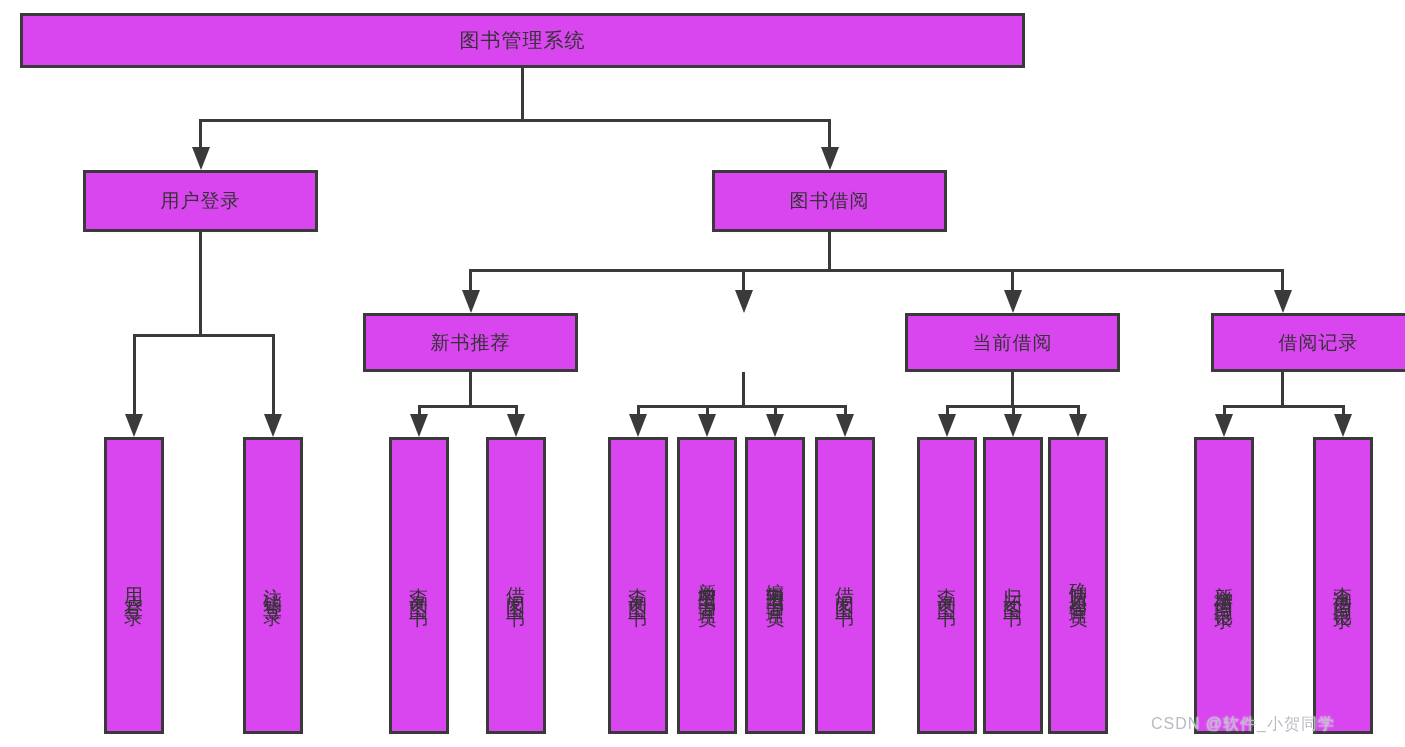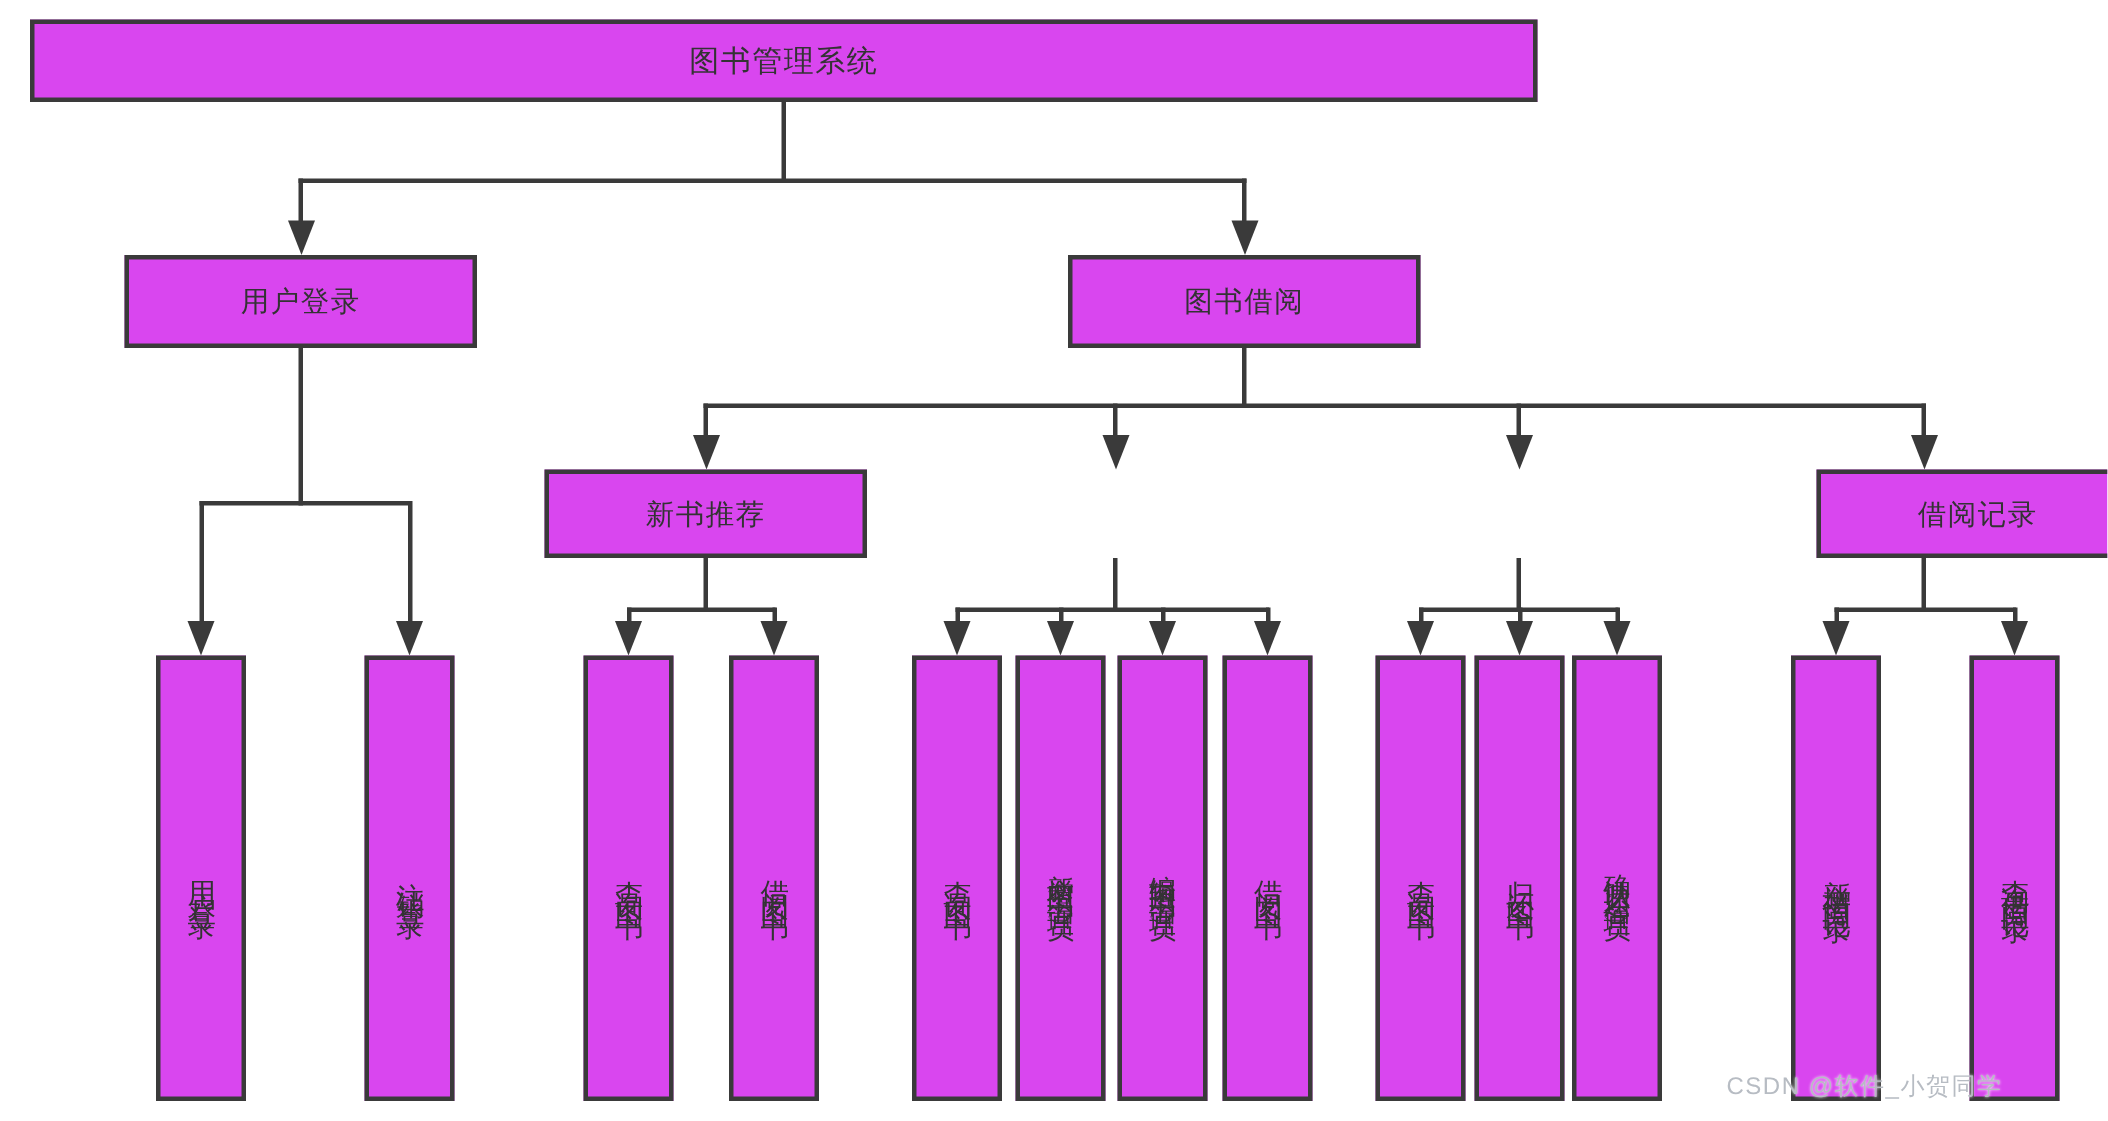--- a/index.html
+++ b/index.html
@@ -61,20 +61,21 @@
   <div class="vl" style="left:469px;top:269px;height:23px;"></div>
   <div class="arrow" style="left:462px;top:290px;"></div>
   <div class="vl" style="left:742px;top:269px;height:23px;"></div>
   <div class="arrow" style="left:735px;top:290px;"></div>
   <div class="vl" style="left:1011px;top:269px;height:23px;"></div>
   <div class="arrow" style="left:1004px;top:290px;"></div>
   <div class="vl" style="left:1281px;top:269px;height:23px;"></div>
   <div class="arrow" style="left:1274px;top:290px;"></div>
 
   <div class="node hnode" style="left:363px;top:313px;width:215px;height:59px;">新书推荐</div>
+  <div class="node hnode" style="left:905px;top:313px;width:215px;height:59px;">当前借阅</div>
   <div class="node hnode" style="left:1175px;top:313px;width:215px;height:59px;margin-left:36px;">借阅记录</div>
 
   <div class="vl" style="left:469px;top:372px;height:36px;"></div>
   <div class="vl" style="left:742px;top:372px;height:36px;"></div>
   <div class="vl" style="left:1011px;top:372px;height:36px;"></div>
   <div class="vl" style="left:1281px;top:372px;height:36px;"></div>
 
   <div class="hl" style="left:418px;top:405px;width:99px;"></div>
   <div class="hl" style="left:637px;top:405px;width:209px;"></div>
   <div class="hl" style="left:946px;top:405px;width:133px;"></div>

